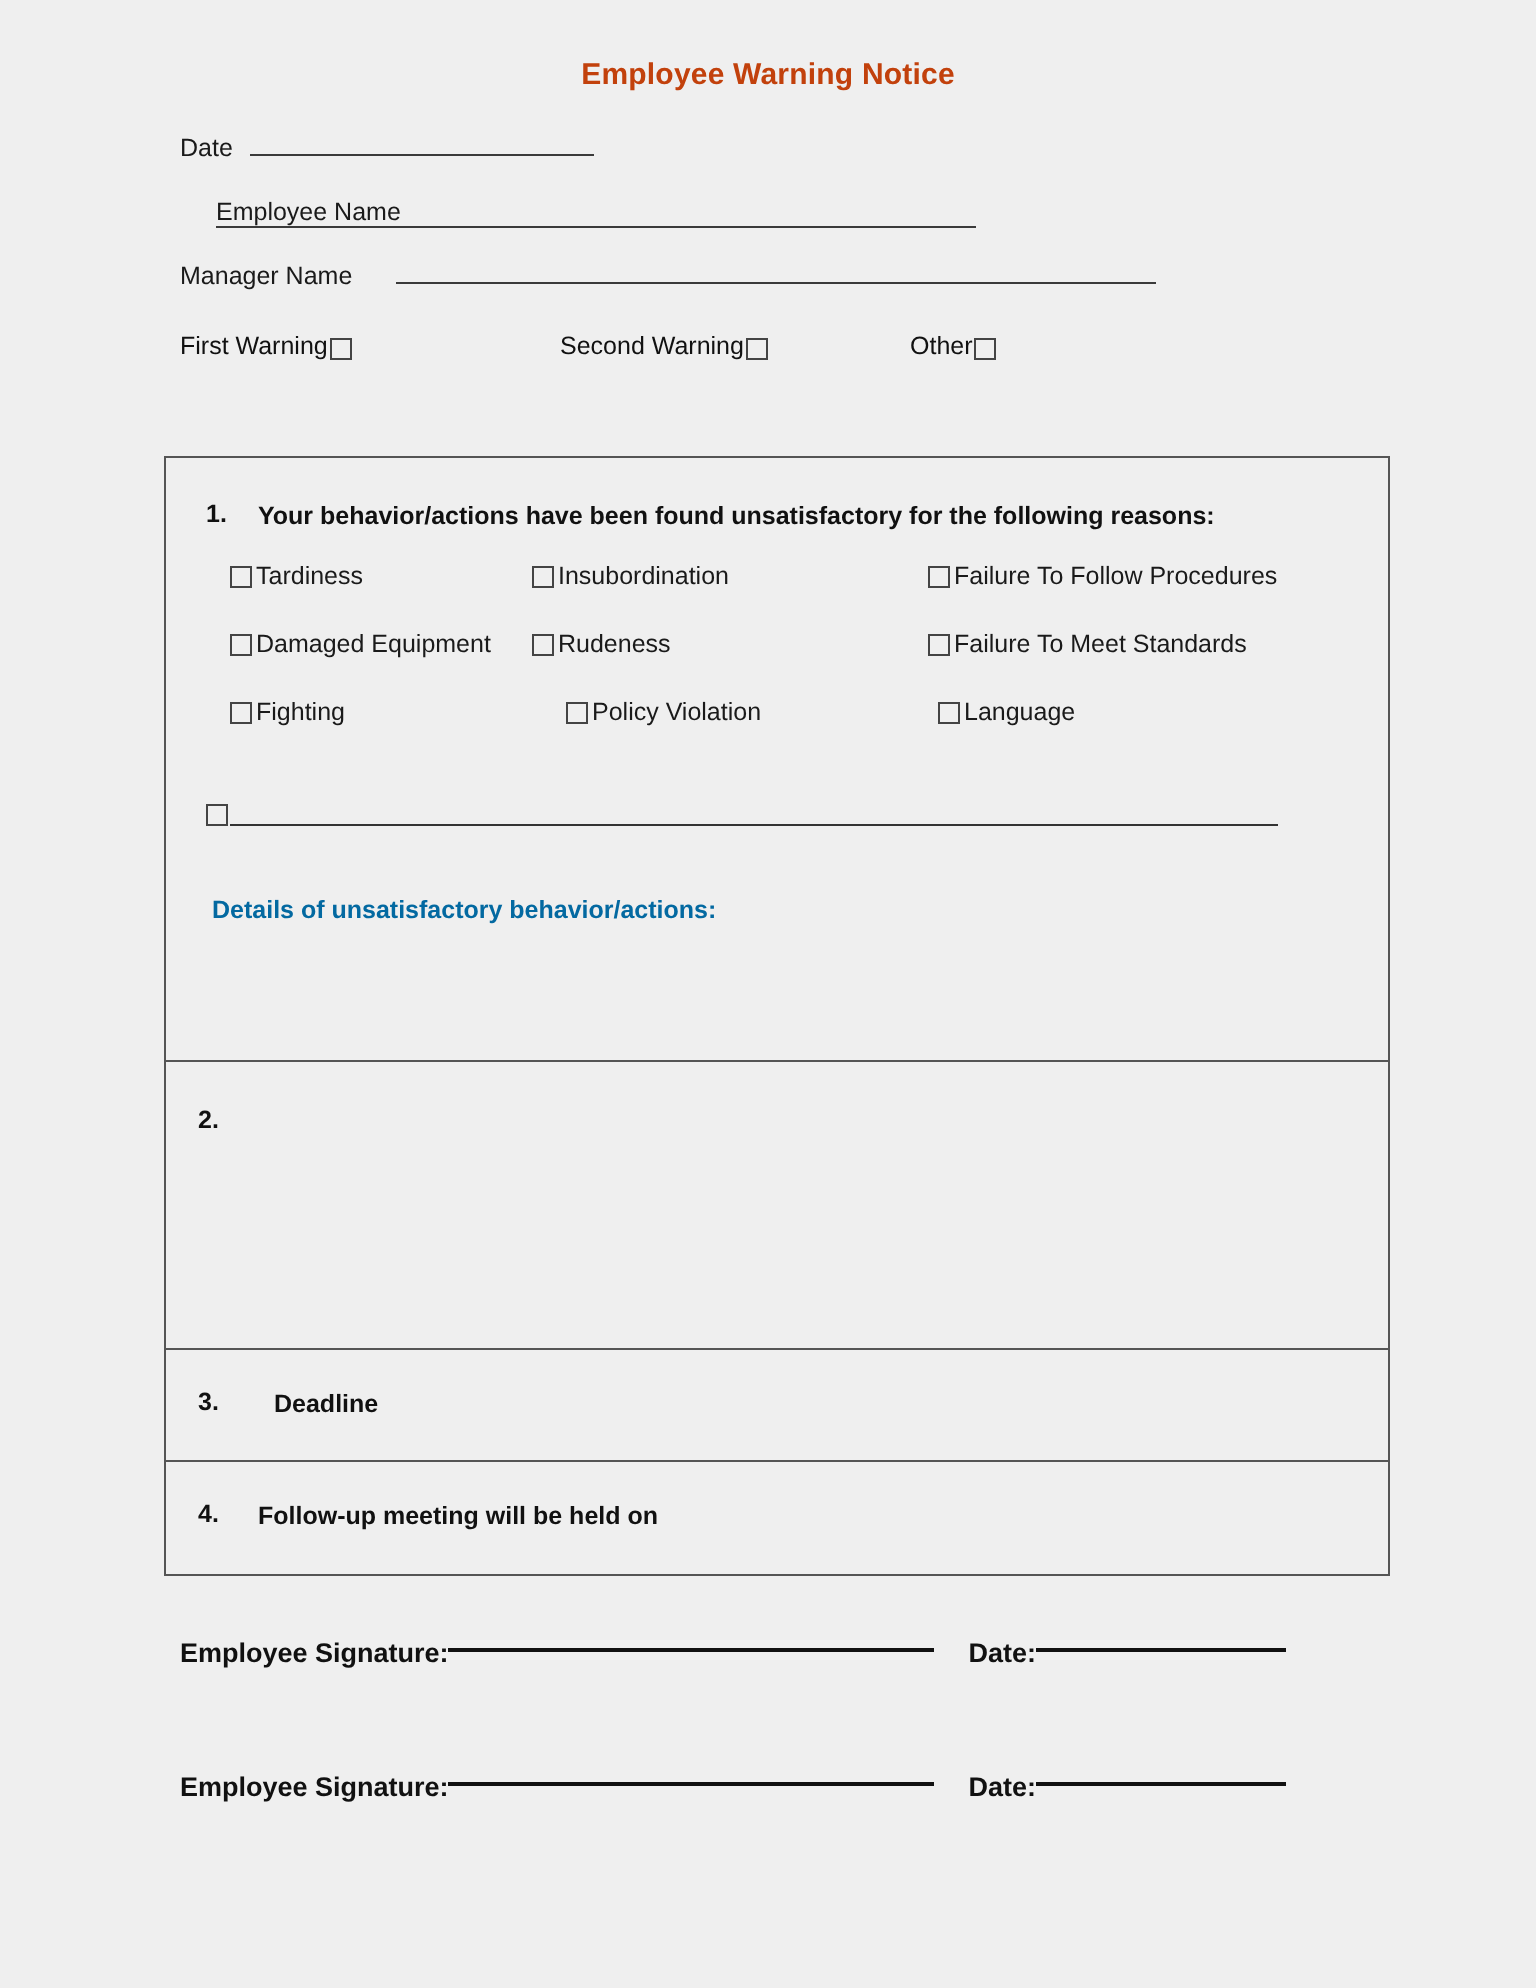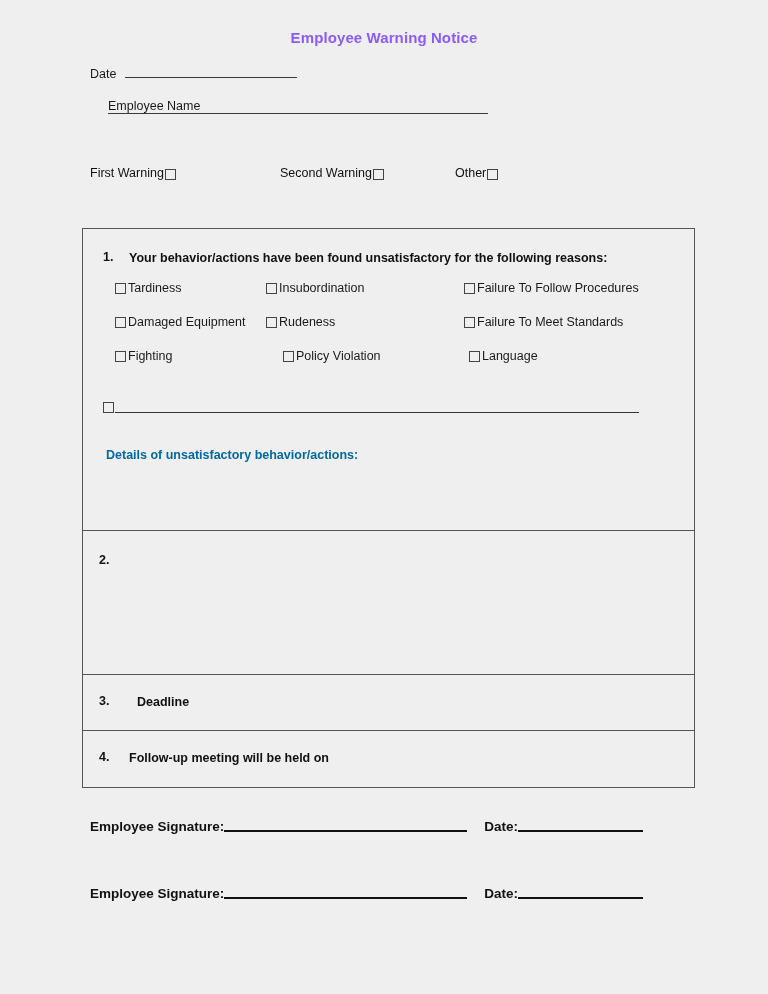--- a/index.html
+++ b/index.html
@@ -25,21 +25,21 @@
   
   .doc-title {
     position: absolute;
     left: 0;
     right: 0;
     top: 29px;
     text-align: center;
     font-size: 15px;
     font-weight: bold;
     letter-spacing: 0.1px;
-    color: #8b5cf6;
+    color: #c2410c;
   }
 
   
   .field-row {
     position: absolute;
     display: flex;
     align-items: baseline;
     font-size: 12.5px;
     color: #1a1a1a;
   }
@@ -197,21 +197,21 @@
   
   #section-4 { height: 56px; }
   #sec4-num  { left: 16px; top: 19px; }
   #sec4-text { left: 46px; top: 19px; }
 
   
   .sig-row {
     position: absolute;
     left: 90px;
     display: flex;
-    align-items: flex-end;
+    align-items: center;
     font-size: 13.5px;
     font-weight: bold;
     color: #111111;
     white-space: nowrap;
   }
   #sig-row-1 { top: 819px; }
   #sig-row-2 { top: 886px; }
 
   .sig-rule {
     display: inline-block;
@@ -234,20 +234,24 @@
   <div class="field-row" id="row-date">
     <span class="field-label">Date</span>
     <span class="rule" id="rule-date"></span>
   </div>
 
   <div class="field-row" id="row-employee">
     <span class="field-label">Employee Name</span>
     <span class="rule" id="rule-employee"></span>
   </div>
 
+  <div class="field-row" id="row-manager">
+    <span class="field-label">Manager Name</span>
+    <span class="rule" id="rule-manager"></span>
+  </div>
 
   <div id="warning-types">
     <label class="warn-opt" id="warn-first">
       <span>First Warning</span>
       <span class="cbox"></span>
     </label>
     <label class="warn-opt" id="warn-second">
       <span>Second Warning</span>
       <span class="cbox"></span>
     </label>

